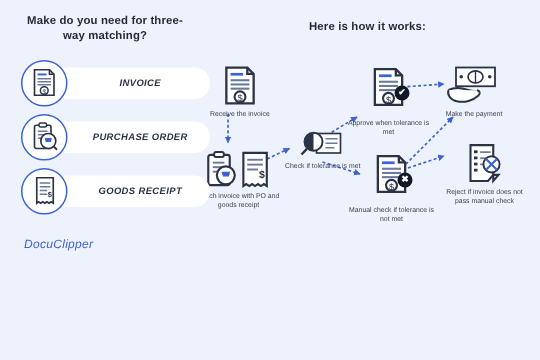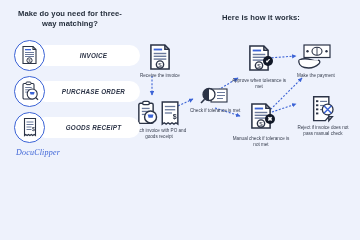--- a/index.html
+++ b/index.html
@@ -13,21 +13,21 @@
   .stage{position:absolute;inset:0;}
 
   
   .title-left{
     position:absolute;left:12px;top:9px;width:116px;
     text-align:center;font-size:7.6px;line-height:10px;
     font-weight:600;color:#1f2937;letter-spacing:.1px;
   }
   .title-right{
     position:absolute;left:190px;top:13px;width:110px;
-    text-align:right;font-size:7.6px;line-height:10px;
+    text-align:center;font-size:7.6px;line-height:10px;
     font-weight:600;color:#1f2937;letter-spacing:.1px;
   }
 
   
   .req{position:absolute;left:14px;height:30px;display:flex;align-items:center;}
   .req-1{top:40px;}
   .req-2{top:76px;}
   .req-3{top:112px;}
   .req-circle{
     width:29px;height:29px;border-radius:50%;
@@ -65,22 +65,22 @@
     position:absolute;width:10px;height:10px;border-radius:50%;
     background:#111827;color:#fff;font-size:6px;line-height:10px;
     text-align:center;right:-2px;bottom:10px;font-weight:700;
   }
 
   
   .arrows{position:absolute;inset:0;pointer-events:none;}
 
   
   .logo{
-    position:absolute;left:16px;top:148px;
-    font-family:Liberation Serif, serif;font-style:italic;
+    position:absolute;left:16px;top:158px;
+    font-family:Liberation Sans, sans-serif;font-style:italic;
     font-size:8px;color:#3b63d6;letter-spacing:.2px;
   }
 </style>
 </head>
 <body>
 
 <div class="stage">
 
   <div class="title-left">Make do you need for three-way matching?</div>
   <div class="title-right">Here is how it works:</div>

